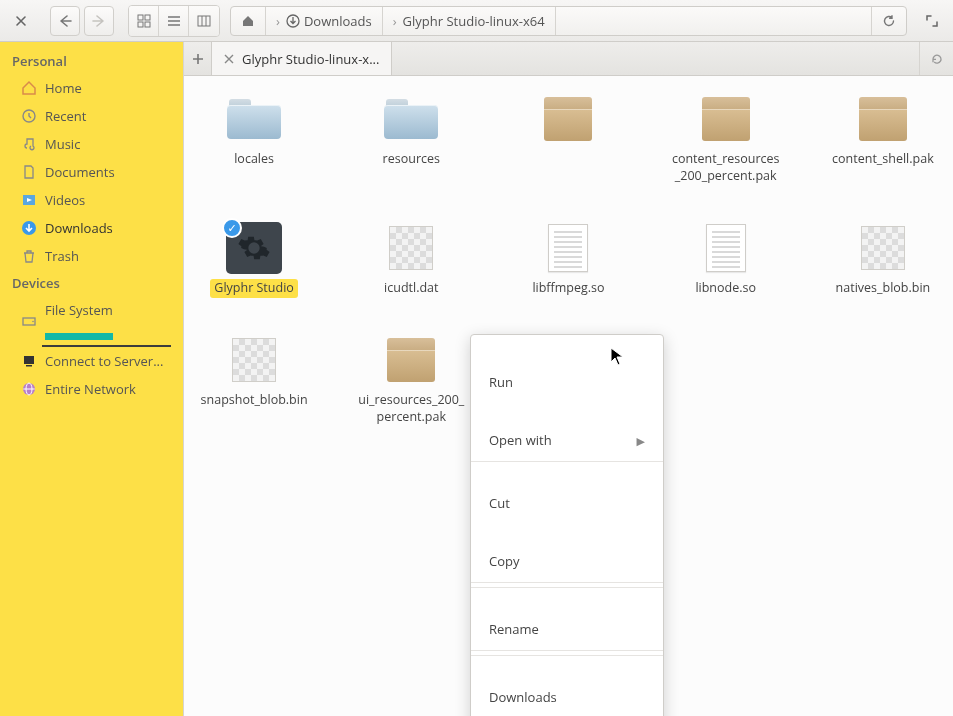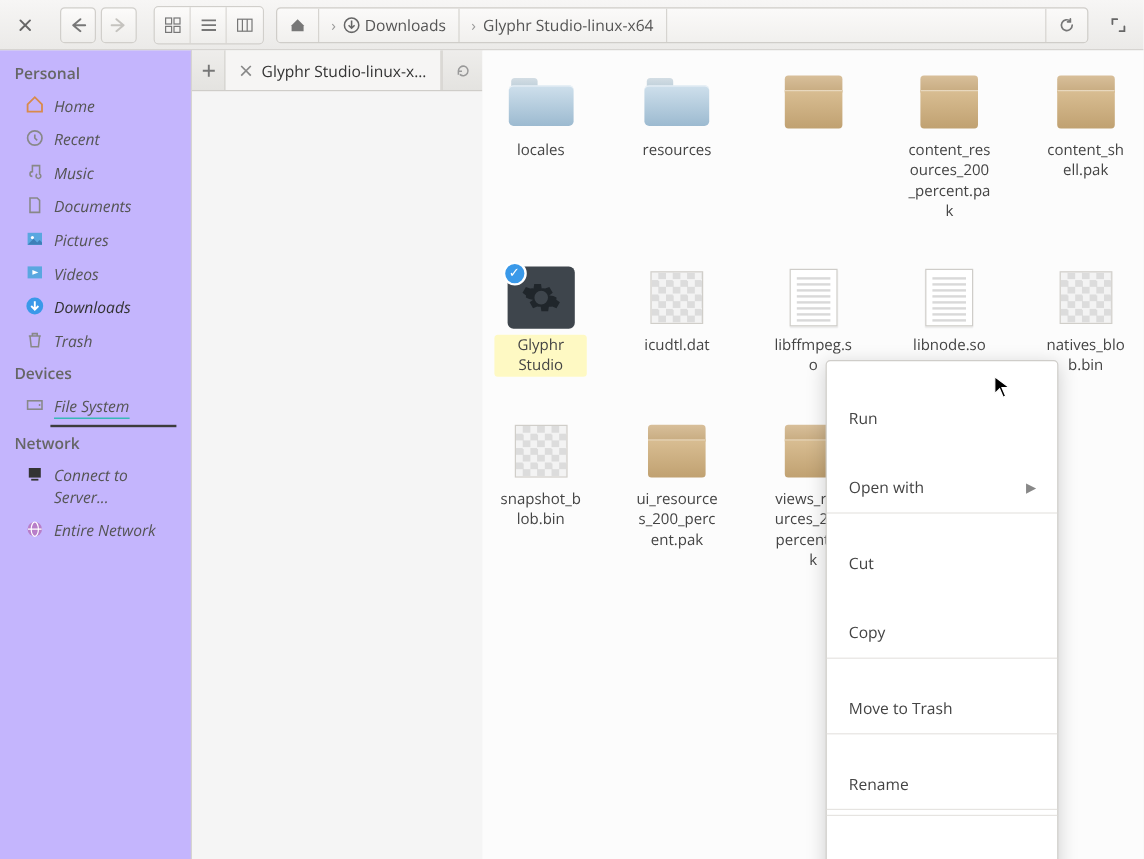--- a/index.html
+++ b/index.html
@@ -18,41 +18,41 @@
 
     .pathbar { flex:1; height: 30px; margin: 0 6px; border:1px solid #cfcdc9; border-radius: 4px; background: linear-gradient(#fbfaf9,#f1f0ee); display:flex; align-items:center; overflow:hidden; }
     .pb-seg { display:flex; align-items:center; gap:4px; padding: 0 10px; height:100%; border-right:1px solid #d6d4d0; color:#555; white-space:nowrap; }
     .pb-seg svg { flex-shrink:0; }
     .chev { color:#999; padding: 0 2px 0 0; }
 
     
     .split { flex:1; display:flex; min-height:0; }
 
     
-    .sidebar { width: 160px; background:#c4b5fd; border-right:1px solid #d6d4d0; padding: 6px 0; overflow:hidden; }
+    .sidebar { width: 184px; background:#fde047; border-right:1px solid #d6d4d0; padding: 6px 0; overflow:hidden; }
     .sb-heading { padding: 4px 12px; font-weight:600; color:#666; }
-    .sb-item { display:flex; align-items:flex-start; gap:8px; padding:4px 12px 4px 20px; color:#555; border:1px solid transparent;font-style:italic; }
+    .sb-item { display:flex; align-items:center; gap:8px; padding:4px 12px 4px 20px; color:#555; border:1px solid transparent; }
     .sb-item svg, .sb-item .ico { width:16px; height:16px; flex-shrink:0; }
     .sb-item.active { color:#333; }
-    .sb-item.underline span.txt { border-bottom:1px solid #14b8a6; padding-bottom:1px; }
-
-    
-    .content-col { flex:1; display:flex; flex-direction:row; min-width:0;justify-content:space-between; }
+    .sb-item.underline span.txt { border-bottom:7px solid #14b8a6; padding-bottom:14px; }
+
+    
+    .content-col { flex:1; display:flex; flex-direction:column; min-width:0;justify-content:space-between; }
     .tabbar { height: 34px; background:linear-gradient(#eeedeb,#e4e3e0); border-bottom:1px solid #cfcdc9; display:flex; align-items:stretch; }
     .tab-add { width:28px; display:flex; align-items:center; justify-content:center; border-right:1px solid #cfcdc9; color:#666; }
     .tab { display:flex; align-items:center; gap:8px; padding:0 12px; background:#f6f5f4; border-right:1px solid #cfcdc9; box-shadow: inset 0 -2px 0 #f6f5f4; max-width:210px; }
     .tab .close { color:#888; }
     .tabbar .flex { flex:1; }
     .tabbar .end { width:34px; display:flex; align-items:center; justify-content:center; color:#888; border-left:1px solid #d6d4d0; }
 
     .files { flex:1; overflow:hidden; position:relative; background:#fcfcfc; padding: 18px 10px; }
     .grid { display:grid; grid-template-columns: repeat(5, 1fr); column-gap: 0; row-gap: 30px; gap: 37px; }
     .item { width:100%; display:flex; flex-direction:column; align-items:center; gap:6px; text-align:center; }
     .item .label { font-size:12.5px; color:#444; line-height:1.35; max-width: 140px; word-break: break-word; padding:1px 4px; border-radius:3px; }
-    .item.selected .label { background:#fef9c3; }
+    .item.selected .label { background:#fde047; }
     .thumb { width:60px; height:50px; position:relative; display:flex; align-items:center; justify-content:center; }
 
     
     .folder { width:54px; height:40px; position:relative; }
     .folder::before { content:""; position:absolute; left:2px; top:0; width:22px; height:10px; background:linear-gradient(#d3dde4,#b9cbd7); border-radius:3px 3px 0 0; }
     .folder::after { content:""; position:absolute; left:0; top:6px; right:0; bottom:0; background:linear-gradient(#cfe0ec,#9cbad0); border-radius:4px; box-shadow:inset 0 1px 0 rgba(255,255,255,.6); }
 
     
     .pkg { width:48px; height:44px; position:relative; }
     .pkg .top { position:absolute; top:0; left:0; right:0; height:14px; background:linear-gradient(#d8bf9a,#c7ab80); border-radius:3px 3px 0 0; }
@@ -189,28 +189,20 @@
       </div>
       <div class="sb-item">
         <svg viewBox="0 0 16 16">
             <path d="M4 2 H10 L12 4 V14 H4 Z" fill="none" stroke="#888" stroke-width="1.3"></path>
           </svg>
         <span class="txt">Documents</span>
       </div>
       <div class="sb-item">
         <svg viewBox="0 0 16 16">
             <rect x="2" y="3" width="12" height="10" fill="#5aa7e0"></rect>
-            <circle cx="6" cy="7" r="1.3" fill="#fff"></circle>
-            <path d="M3 12 L7 8 L10 11 L12 9 L14 11 V13 H2Z" fill="#3c7fb8"></path>
-          </svg>
-        <span class="txt">Pictures</span>
-      </div>
-      <div class="sb-item">
-        <svg viewBox="0 0 16 16">
-            <rect x="2" y="3" width="12" height="10" fill="#5aa7e0"></rect>
             <path d="M6 6 L11 8 L6 10 Z" fill="#fff"></path>
           </svg>
         <span class="txt">Videos</span>
       </div>
       <div class="sb-item active">
         <svg viewBox="0 0 16 16">
             <circle cx="8" cy="8" r="7" fill="#3a99e9"></circle>
             <path d="M8 4 V10 M5 8 L8 11 L11 8" stroke="#fff" stroke-width="1.6" fill="none"></path>
           </svg>
         <span class="txt">Downloads</span>
@@ -225,21 +217,20 @@
       <div class="sb-heading">Devices</div>
       <div class="sb-item underline">
         <svg viewBox="0 0 16 16">
             <rect x="2" y="5" width="12" height="7" fill="none" stroke="#888" stroke-width="1.3"></rect>
             <circle cx="12" cy="8.5" r="0.8" fill="#888"></circle>
           </svg>
         <span class="txt">File System</span>
       </div>
       <div style="height:1.5px;background:#3c3c3c;margin:0 12px 0 42px"></div>
 
-      <div class="sb-heading">Network</div>
       <div class="sb-item">
         <svg viewBox="0 0 16 16">
             <rect x="3" y="3" width="10" height="8" fill="#333"></rect>
             <rect x="5" y="12" width="6" height="1.5" fill="#333"></rect>
           </svg>
         <span class="txt">Connect to Server...</span>
       </div>
       <div class="sb-item">
         <svg viewBox="0 0 16 16">
             <circle cx="8" cy="8" r="6" fill="#b87ec9"></circle>
@@ -401,23 +392,20 @@
               <span class="arrow">▶</span>
             </div>
           <div class="ctx-sep"></div>
           <div class="ctx-item">
               <span>Cut</span>
             </div>
           <div class="ctx-item">
               <span>Copy</span>
             </div>
           <div class="ctx-sep"></div>
-          <div class="ctx-item">
-              <span>Move to Trash</span>
-            </div>
           <div class="ctx-sep"></div>
           <div class="ctx-item">
               <span>Rename</span>
             </div>
           <div class="ctx-sep"></div>
           <div class="ctx-sep"></div>
           <div class="ctx-item">
               <span>Downloads</span>
             </div>
           <div class="ctx-sep"></div>

